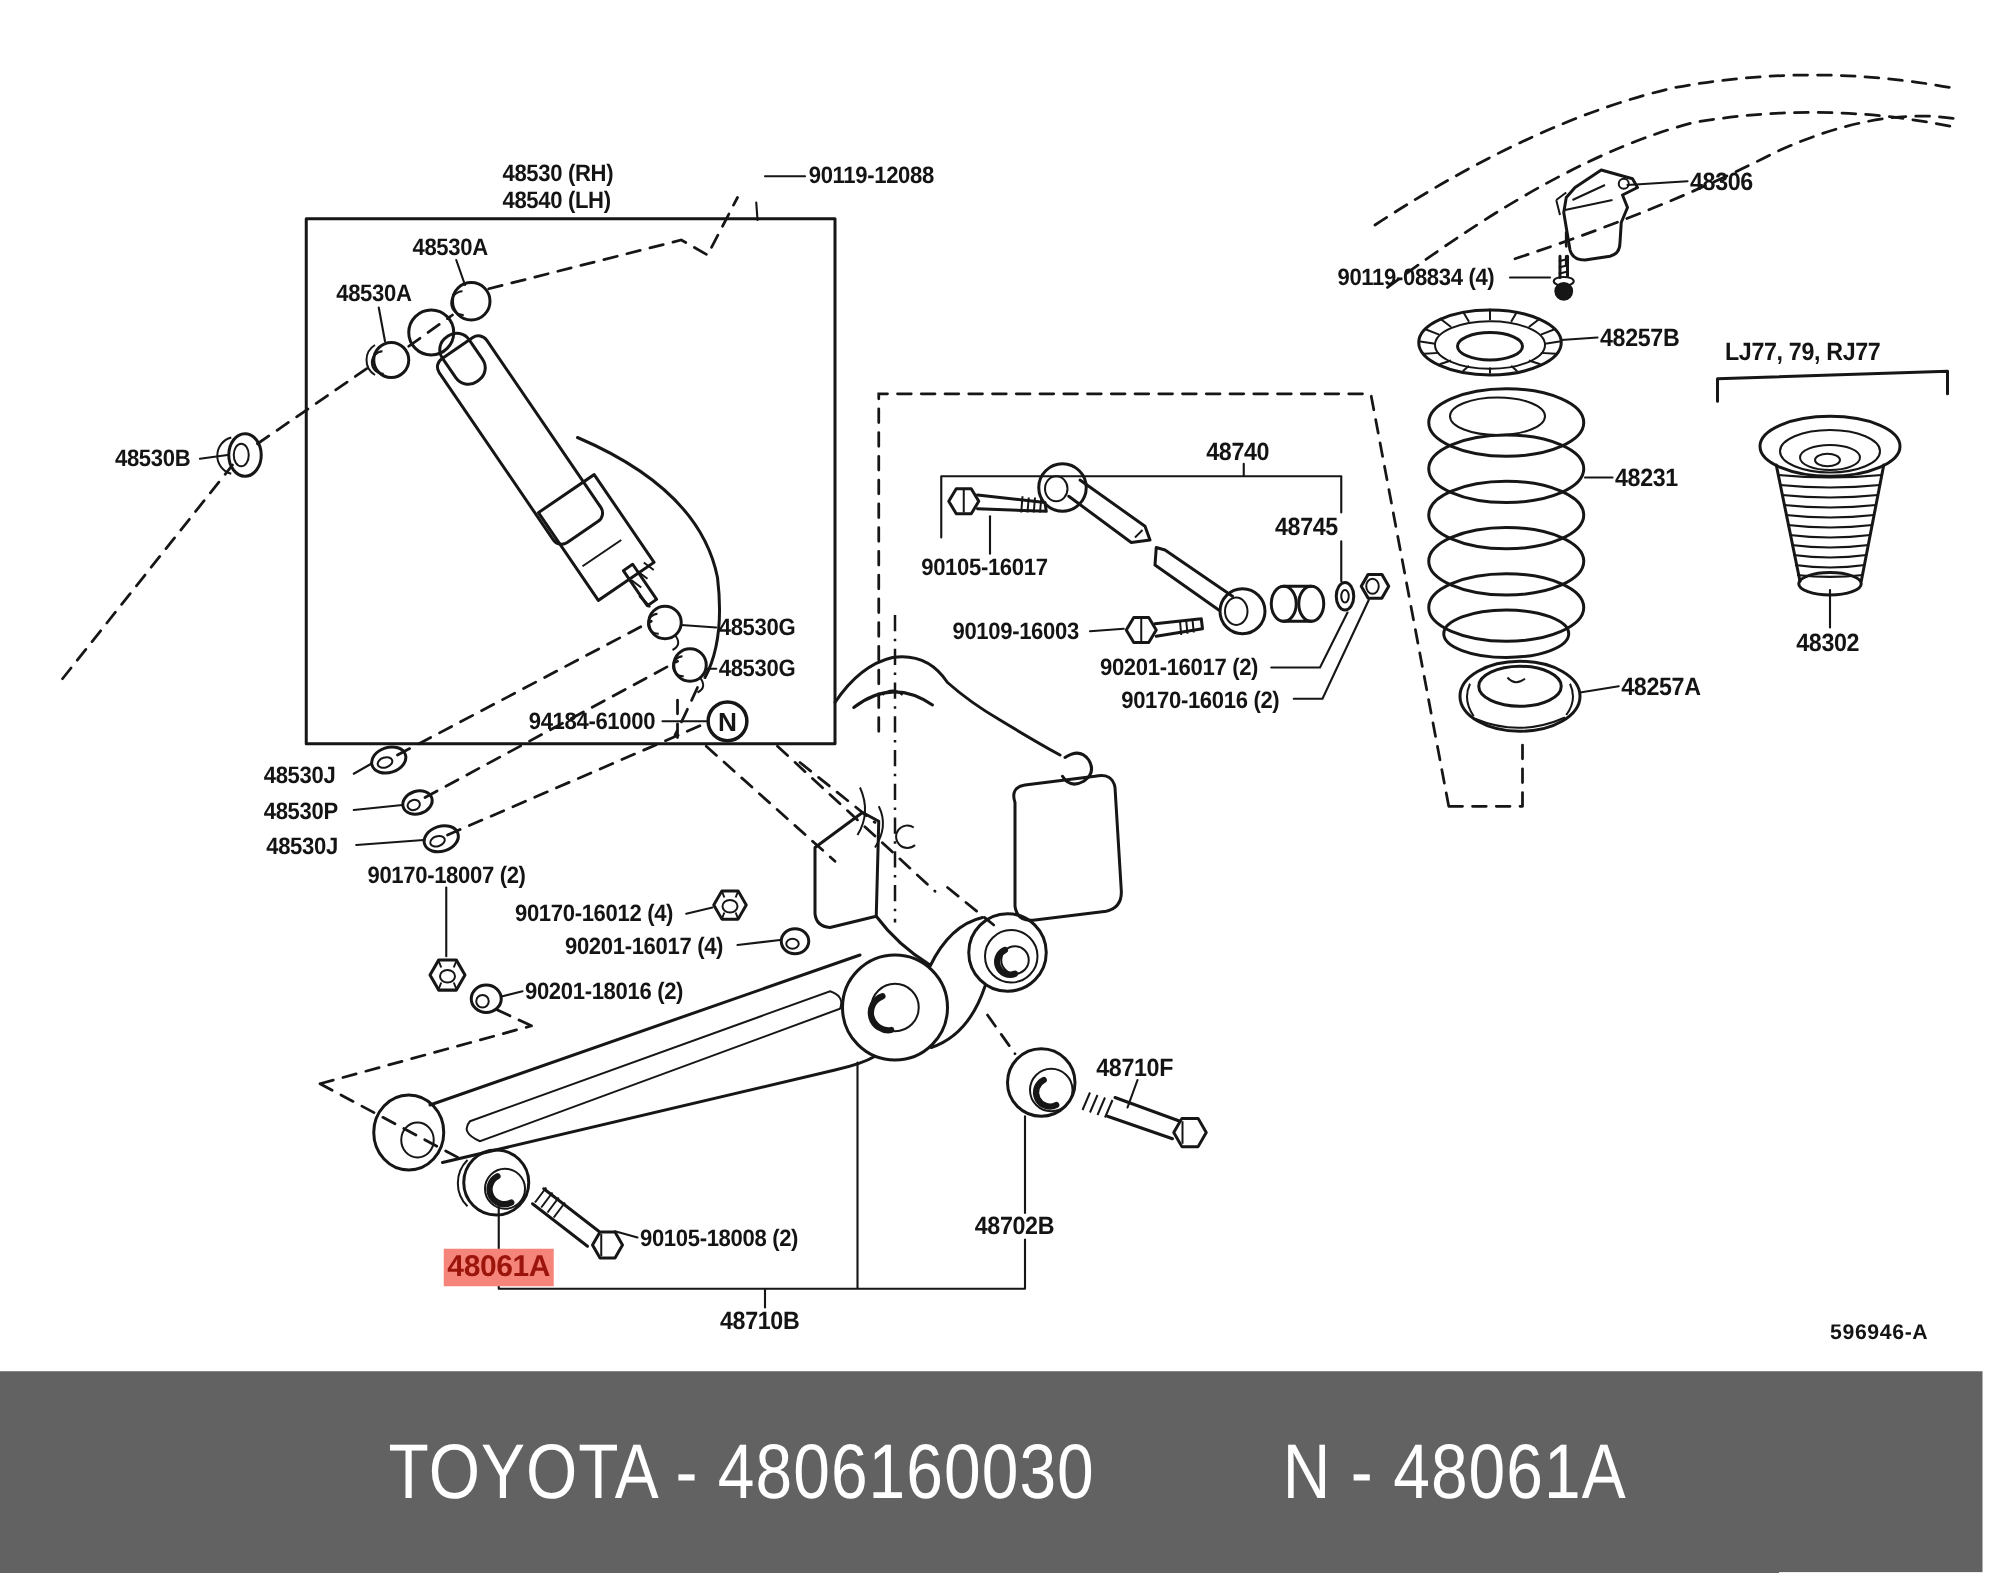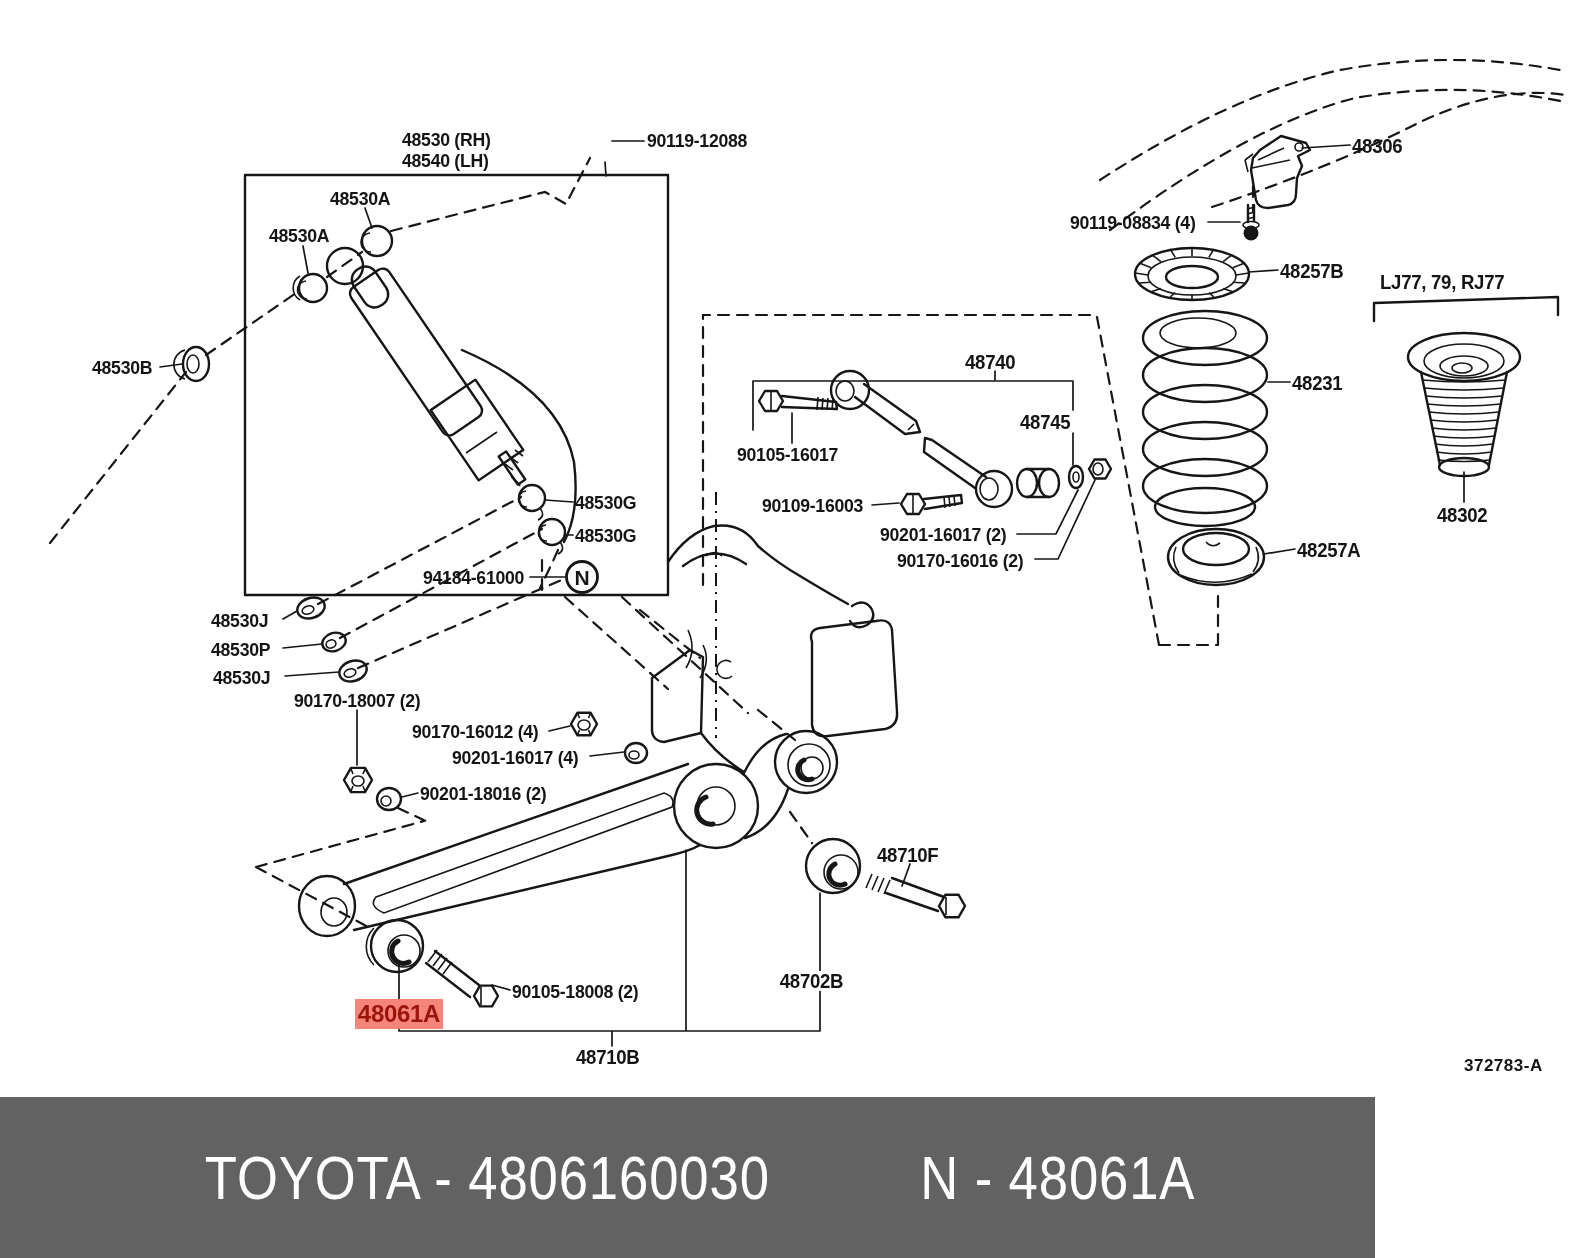--- a/index.html
+++ b/index.html
@@ -7,21 +7,21 @@
          font-family:"Liberation Sans", sans-serif;}
   svg{position:absolute;left:0;top:0;}
   .lbl{position:absolute;font-weight:bold;font-size:19px;letter-spacing:-0.3px;color:#141414;
        white-space:nowrap;transform:scaleX(.93);transform-origin:left top;line-height:1;}
   .lbl.big{font-size:20px;}
   .lbl.onLine{background:#fff;padding:0 3px;}
   .hl{position:absolute;left:355px;top:999px;width:88px;height:30px;display:flex;align-items:center;
       justify-content:center;font-weight:bold;font-size:24px;letter-spacing:-0.3px;}
   .refcode{position:absolute;left:1464px;top:1056px;font-weight:bold;font-size:17px;color:#141414;
       letter-spacing:0.5px;}
-  .footer{position:absolute;left:0;top:1097px;width:1375px;height:161px;display:flex;
+  .footer{position:absolute;left:0;top:1097px;width:1586px;height:161px;display:flex;
       align-items:center;justify-content:center;gap:76px;}
   .footer span{font-size:62px;font-weight:400;transform:scaleX(.85);letter-spacing:1px;}
   
   .s{fill:none;stroke:#161616;stroke-width:2.4;stroke-linecap:round;stroke-linejoin:round;}
   .t{fill:none;stroke:#161616;stroke-width:1.7;stroke-linecap:round;}
   .dash{fill:none;stroke:#161616;stroke-width:2.2;stroke-linecap:round;stroke-dasharray:11 8;}
   .dd{fill:none;stroke:#161616;stroke-width:2;stroke-dasharray:13 6 2 6;}
   .th{fill:none;stroke:#161616;stroke-width:1.6;}
   .crescent{fill:none;stroke:#161616;stroke-width:5;stroke-linecap:round;}
 </style>
@@ -320,20 +320,20 @@
 <div class="lbl big" style="left:1292px;top:373px">48231</div>
 <div class="lbl big" style="left:1437px;top:505px">48302</div>
 <div class="lbl big" style="left:1297px;top:540px">48257A</div>
 <div class="lbl big" style="left:877px;top:845px">48710F</div>
 <div class="lbl big onLine" style="left:777px;top:971px">48702B</div>
 <div class="lbl" style="left:512px;top:982px">90105-18008 (2)</div>
 <div class="lbl big" style="left:576px;top:1047px">48710B</div>
 
 <div class="hl" title="48061A" style="background: rgb(245, 133, 123); color: rgb(156, 21, 12);">48061A</div>
 
-<div class="refcode">372783-A</div>
+<div class="refcode">596946-A</div>
 
 <div class="footer" style="background: rgb(98, 98, 98);">
   <span style="color: rgb(255, 255, 255);">TOYOTA - 4806160030</span>
   <span style="color: rgb(255, 255, 255);">N - 48061A</span>
 </div>
 
 </div>
 
 </body></html>

